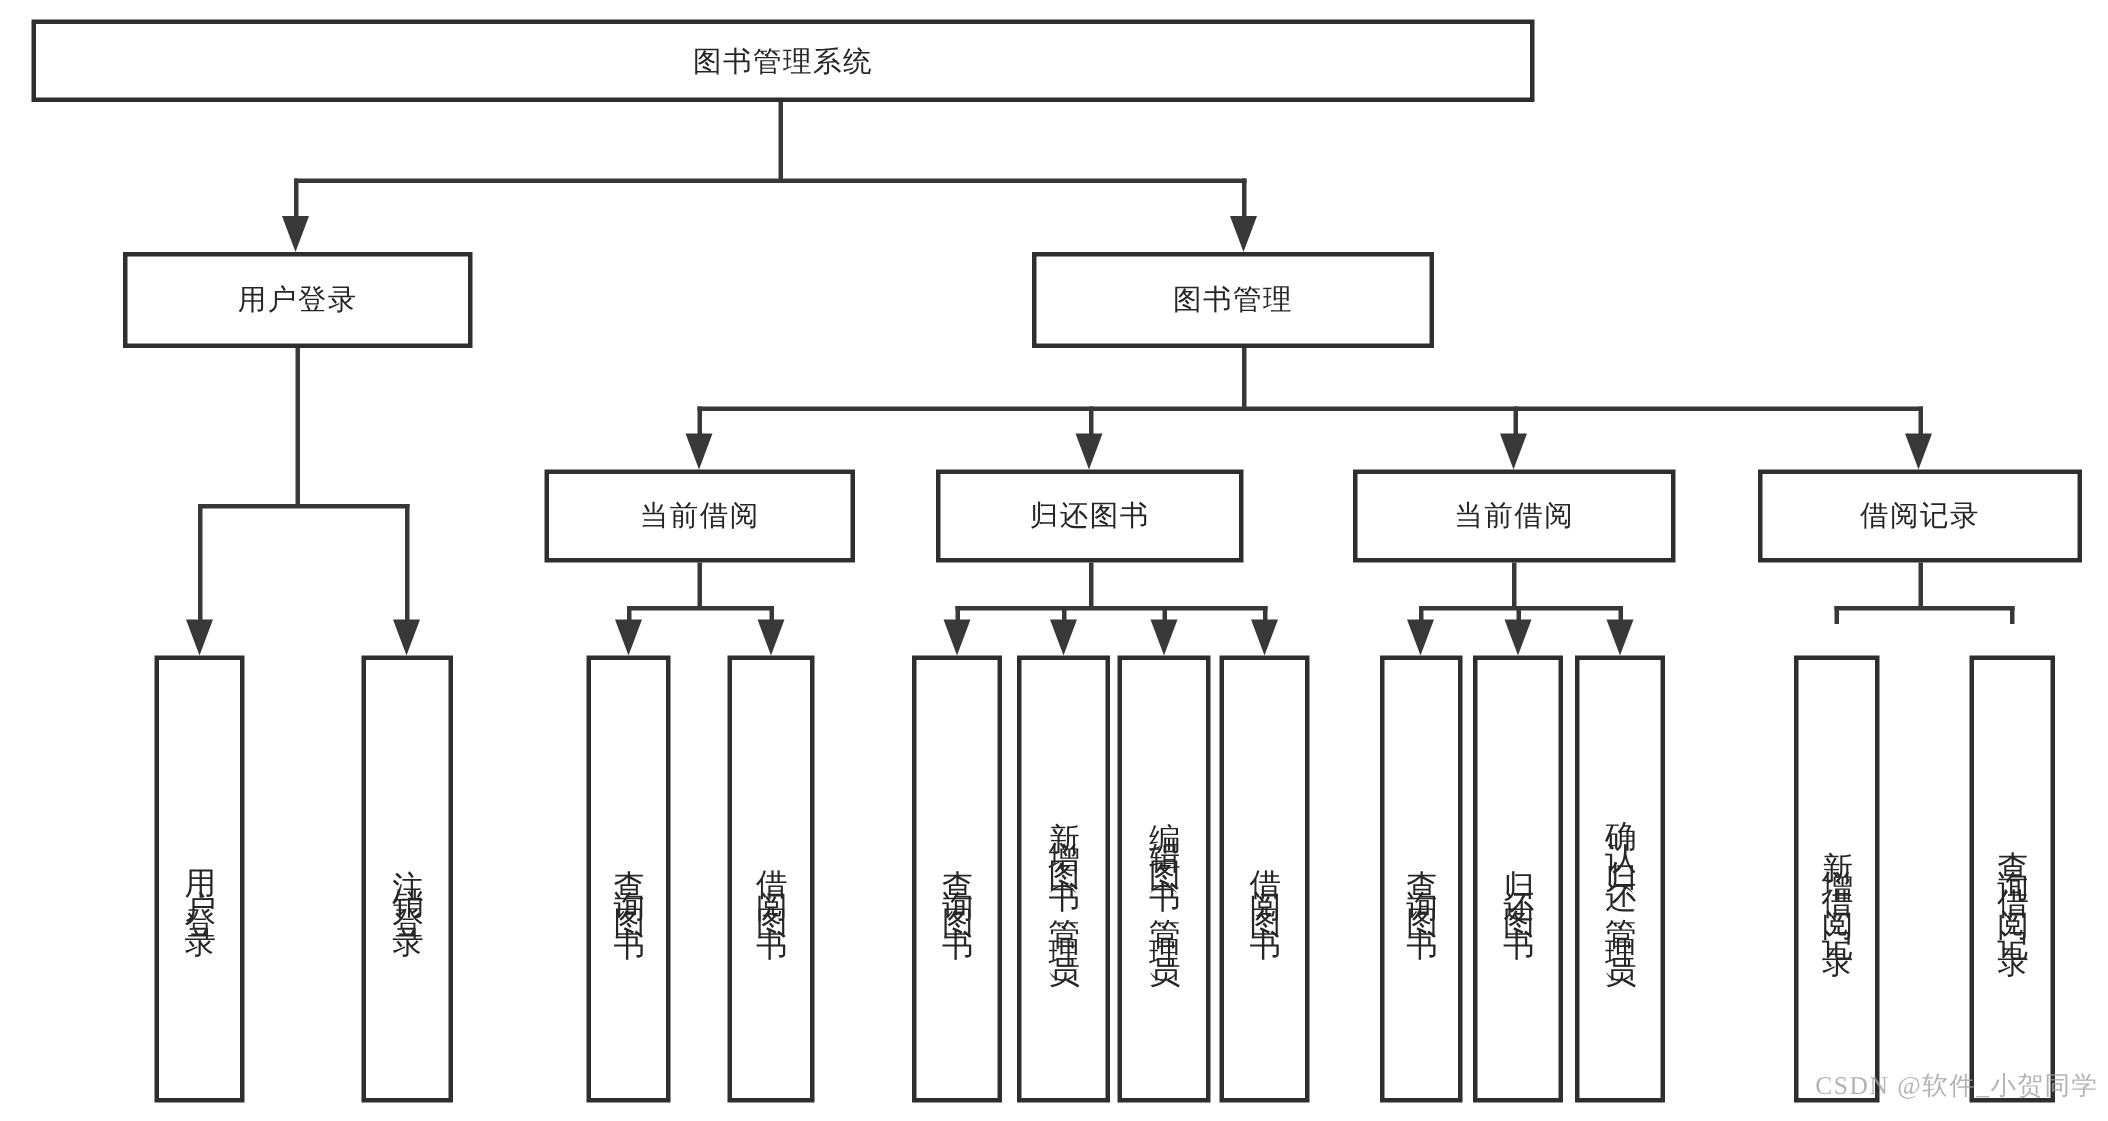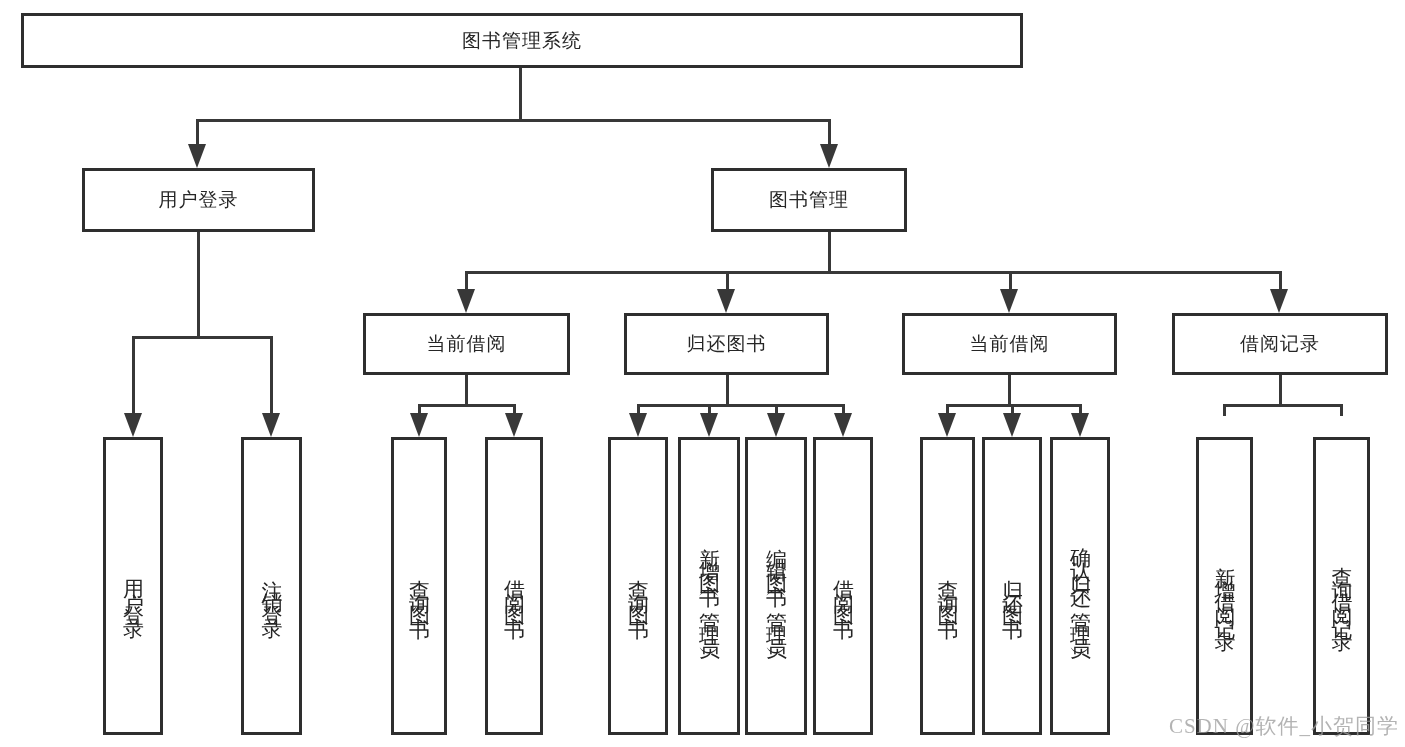--- a/index.html
+++ b/index.html
@@ -21,36 +21,36 @@
   
   .vl{position:absolute;width:3px;background:#383838;}
   .hl{position:absolute;height:3px;background:#383838;}
   .ar{
     position:absolute;width:0;height:0;
     border-left:9px solid transparent;border-right:9px solid transparent;
     border-top:24px solid #383838;
   }
   .watermark{
     position:absolute;right:6px;top:712px;z-index:5;
-    font-size:21px;color:rgba(158,158,158,0.78);letter-spacing:1px;
+    font-size:17px;color:rgba(158,158,158,0.78);letter-spacing:1px;
   }
 </style>
 </head>
 <body>
 
 <div class="stage">
 
   <div class="node node-h" style="left:21px;top:13px;width:1002px;height:55px">
     <span>图书管理系统</span>
   </div>
 
   <div class="node node-h" style="left:82px;top:168px;width:233px;height:64px">
     <span>用户登录</span>
   </div>
-  <div class="node node-h" style="left:711px;top:168px;width:196px;height:64px">
+  <div class="node node-h" style="left:688px;top:168px;width:268px;height:64px">
     <span>图书管理</span>
   </div>
 
   <div class="node node-h" style="left:363px;top:313px;width:207px;height:62px">
     <span>当前借阅</span>
   </div>
   <div class="node node-h" style="left:624px;top:313px;width:205px;height:62px">
     <span>归还图书</span>
   </div>
   <div class="node node-h" style="left:1172px;top:313px;width:216px;height:62px">

